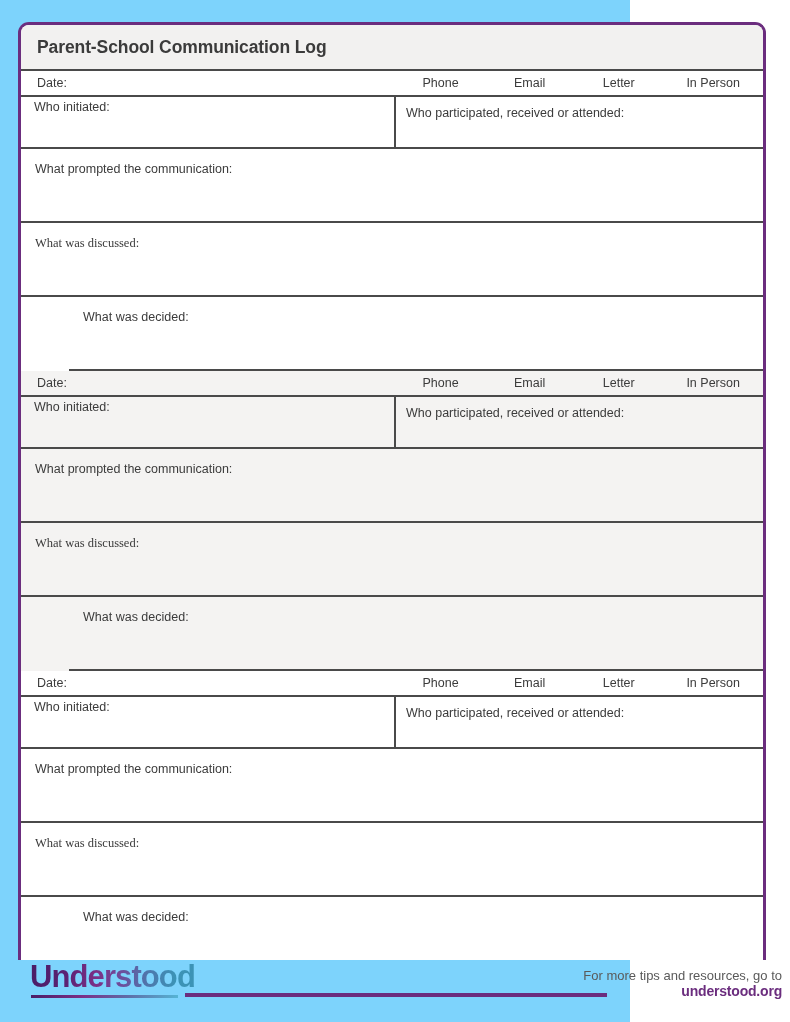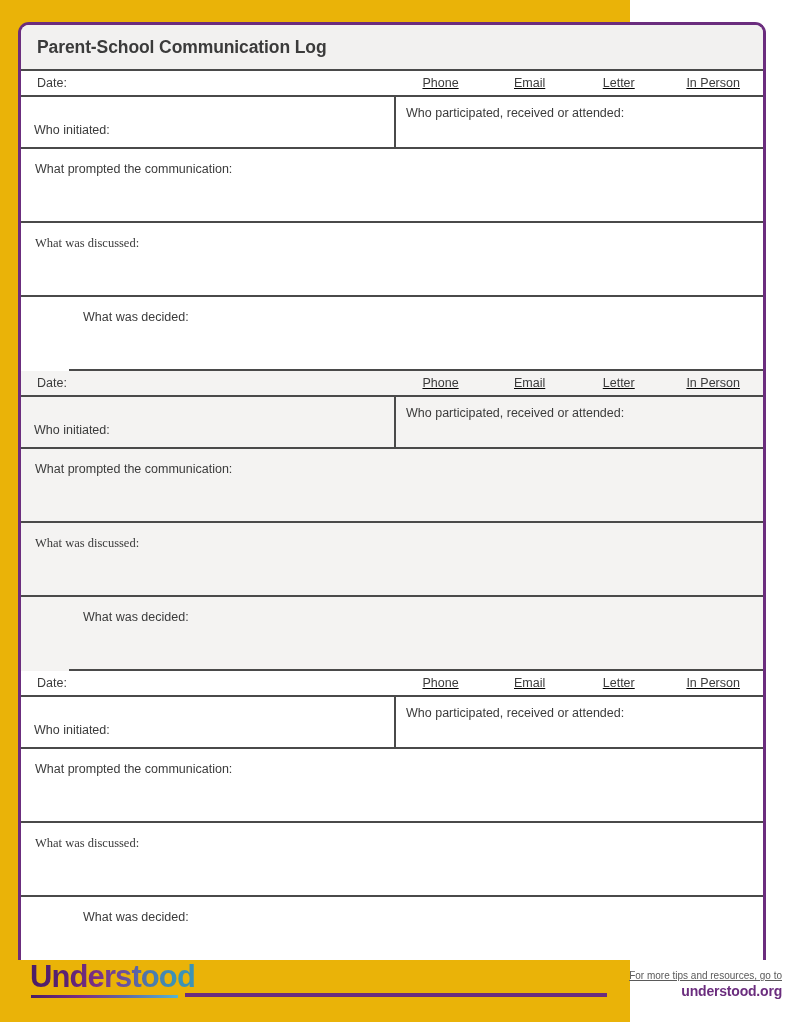--- a/index.html
+++ b/index.html
@@ -9,21 +9,21 @@
     height: 1022px;
     background: #ffffff;
     font-family: "Liberation Sans", sans-serif;
     overflow: hidden;
   }
 
   .page {
     position: relative;
     width: 630px;
     height: 1022px;
-    background: #eab308;
+    background: #7dd3fc;
   }
 
   
   .form-frame {
     position: absolute;
     left: 18px;
     top: 22px;
     width: 748px;
     height: 938px;
     border: 3px solid #6B2D7E;
@@ -70,42 +70,41 @@
     color: #3B3B3B;
   }
   .methods {
     position: absolute;
     left: 375px;
     right: 0;
     top: 0;
     bottom: 0;
     display: flex;
     align-items: center;
-    text-decoration: underline;
   }
   .methods .method {
     font-size: 12.5px;
     color: #3B3B3B;
     text-align: center;
   }
   .m-phone   { width: 92px; }
   .m-email   { width: 92px; }
   .m-letter  { width: 92px; }
   .m-person  { width: 103px; }
 
   
   .row-who {
     height: 52px;
     display: flex;
     border-bottom: 2px solid #4A4A4A;
   }
   .row-who .cell-left {
     width: 375px;
     border-right: 2px solid #4A4A4A;
-    padding: 23px 0 0 13px;
+    padding: 0 0 0 13px;
   }
   .row-who .cell-right {
     flex: 1;
     padding: 6px 0 0 10px;
     border-radius: 25px;
   }
   .row-who .cell-label {
     font-size: 12.5px;
     color: #3B3B3B;
   }
@@ -169,24 +168,23 @@
     background: #6B2D7E;
   }
 
   .footer-right {
     position: absolute;
     right: 20px;
     top: 9px;
     text-align: right;
   }
   .footer-tagline {
-    font-size: 10px;
+    font-size: 13px;
     color: #5A5A5A;
     line-height: 13px;
-    text-decoration: underline;
   }
   .footer-url {
     font-size: 14px;
     font-weight: bold;
     color: #6B2D7E;
     line-height: 19px;
     letter-spacing: -0.2px;
   }
 </style>
 </head>

